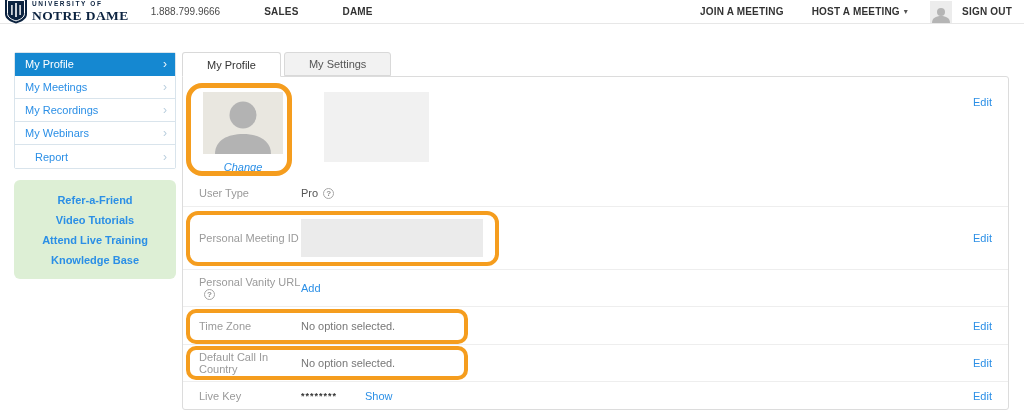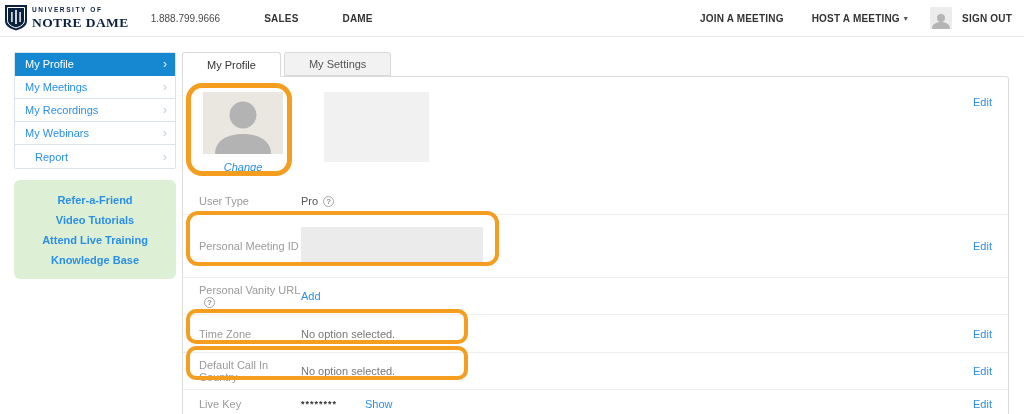--- a/index.html
+++ b/index.html
@@ -9,21 +9,21 @@
     background: #fff;
     color: #333;
     position: relative;
     overflow: hidden;
     font-size: 11px;
   }
   a { text-decoration: none; cursor: pointer; }
 
   
   .header {
-    height: 37px;
+    height: 24px;
     display: flex;
     align-items: center;
     border-bottom: 1px solid #e7e7e7;
     padding: 0 12px 0 4px;
     background: #fff;
   }
   .logo { display: flex; align-items: center; gap: 4px; cursor: pointer; }
   .logo-text { color: #0c2340; line-height: 1; }
   .logo-line1 {
     font-size: 6.5px; font-weight: bold; letter-spacing: 1.6px;
@@ -86,21 +86,21 @@
   }
   .q-icon::after { content: "?"; }
 
   .row-photo { height: 103px; align-items: flex-start; padding-top: 15px; border-bottom: none; }
   .avatar-col { width: 80px; margin-left: 4px; display: flex; flex-direction: column; align-items: center; }
   .avatar-box { width: 80px; height: 62px; background: #e9e7e0; overflow: hidden; display: block; }
   .change-link { margin-top: 7px; color: #2b8fe6; font-size: 11px; font-style: italic; }
   .redacted-name { margin-left: 41px; width: 105px; height: 70px; background: #f1f1f1; }
   .row-photo .edit-link { margin-top: 4px; }
 
-  .row-user-type { height: 27px; margin-top: 8px; }
+  .row-user-type { height: 27px; }
   .row-pmi { height: 63px; }
   .redacted-pmi { width: 182px; height: 38px; background: #ebebeb; }
   .row-vanity { height: 37px; }
   .add-link { color: #2b8fe6; font-size: 11px; }
   .row-tz { height: 38px; }
   .row-country { height: 37px; }
   .row-hostkey { height: 27px; border-bottom: none; }
   .masked { font-size: 9px; font-weight: bold; color: #333; letter-spacing: 1px; }
   .show-link { color: #2b8fe6; font-size: 11px; margin-left: 28px; }
 

